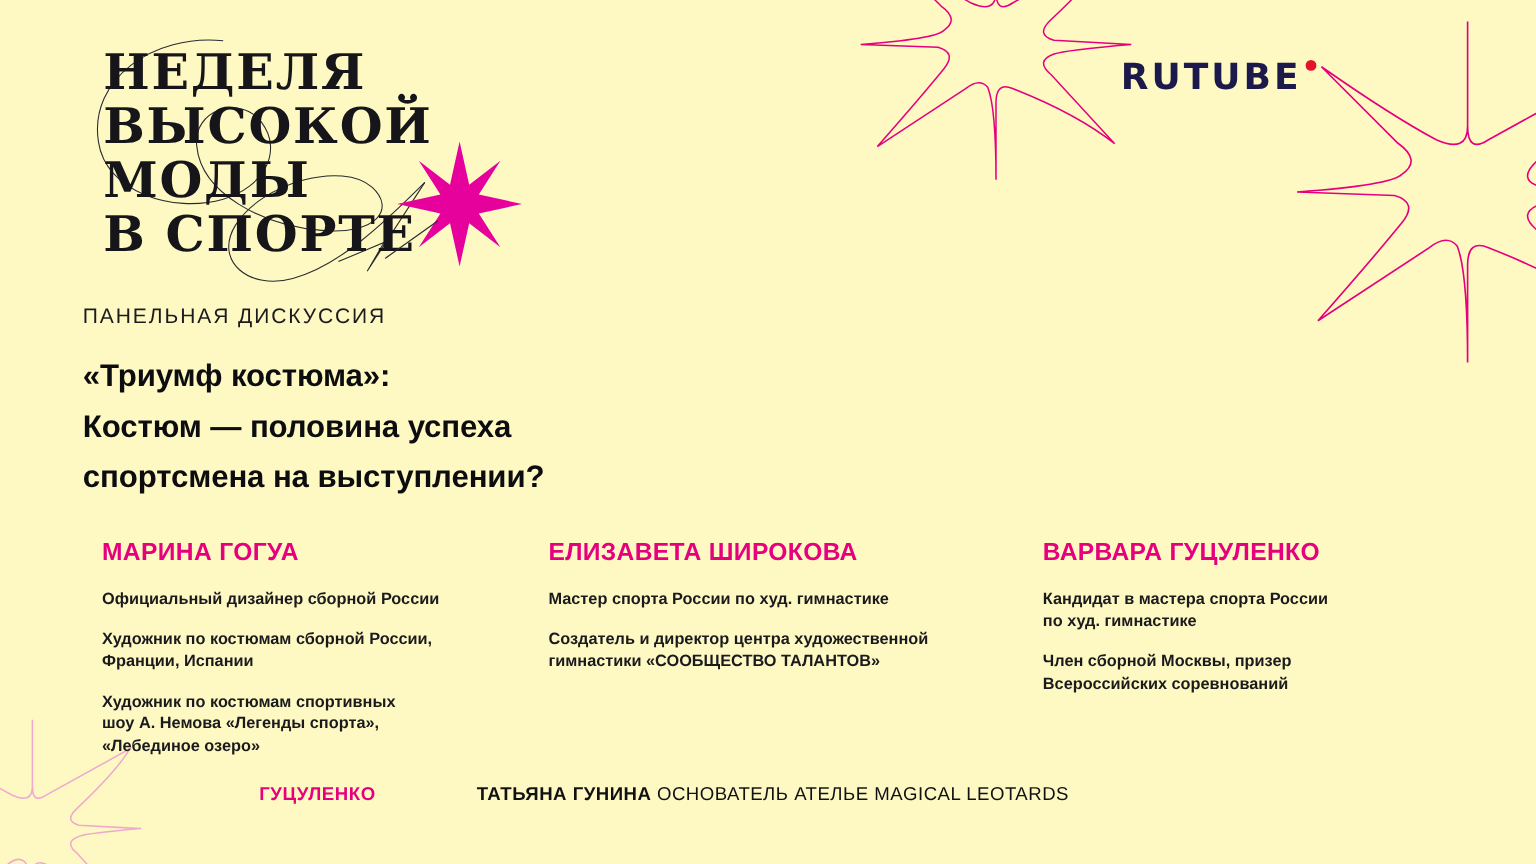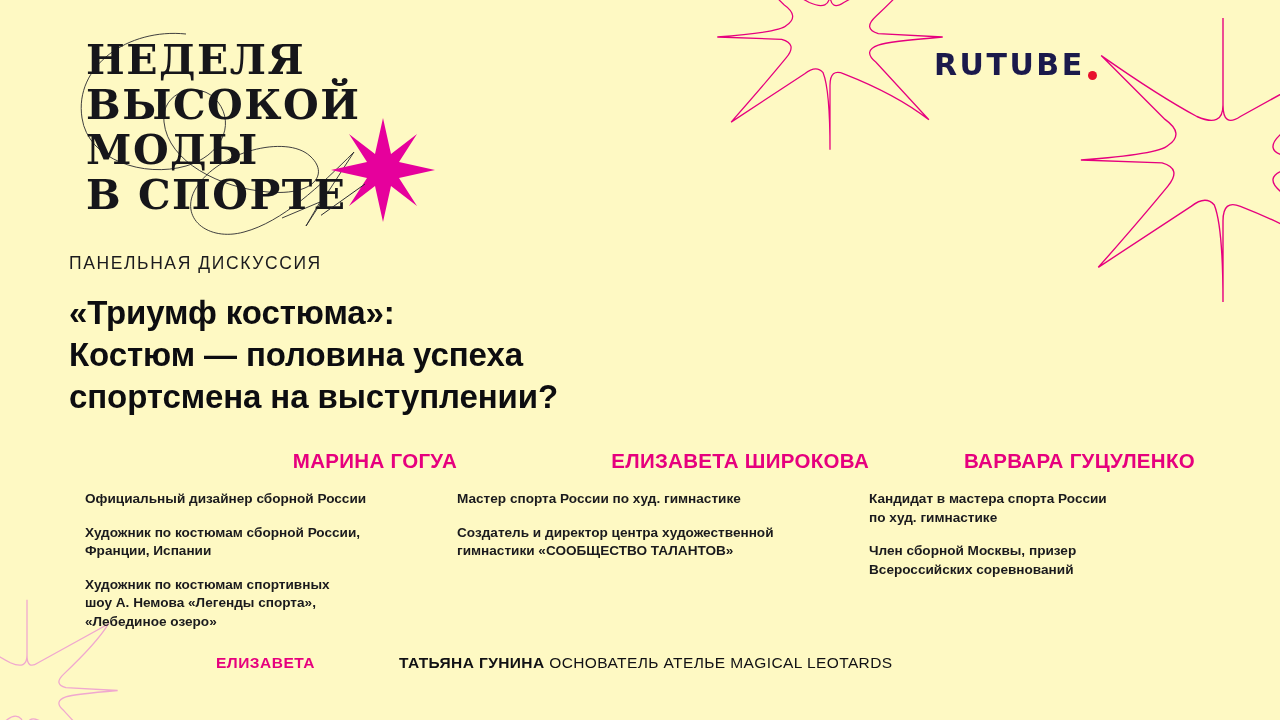--- a/index.html
+++ b/index.html
@@ -42,21 +42,21 @@
     line-height:45px;
     letter-spacing:1.5px;
     color:#16161a;
     white-space:pre-line;
   }
   #brand-sparkle { position:absolute; left:253px; top:82px; width:120px; height:120px; }
 
   
   #rutube-logo {
     position:absolute; left:934px; top:50px;
-    display:flex; align-items:flex-end;
+    display:flex; align-items:flex-start;
   }
   #rutube-wordmark {
     font-family:"DejaVu Sans", "Liberation Sans", sans-serif;
     font-weight:700;
     font-size:30px;
     letter-spacing:2.5px;
     color:#1b1a4b;
     line-height:30px;
   }
   #rutube-dot {
@@ -69,21 +69,21 @@
   #headline-block { position:absolute; left:69px; top:252px; width:780px; }
   #eyebrow-label {
     font-size:17.5px;
     font-weight:400;
     letter-spacing:1.6px;
     color:#1b1b1e;
     line-height:22px;
   }
   #headline-title {
     margin-top:18px;
-    font-size:33px;
+    font-size:26px;
     font-weight:700;
     line-height:42px;
     letter-spacing:-0.1px;
     color:#0d0d10;
     white-space:pre-line;
   }
 
   
   #speakers {
     position:absolute; left:85px; top:448px;
@@ -95,21 +95,20 @@
   .speaker:nth-child(2){ width:412px; }
   .speaker:nth-child(3){ width:326px; }
 
   .speaker-name {
     font-size:20.5px;
     font-weight:700;
     letter-spacing:0.3px;
     color:#e6007e;
     line-height:26px;
     margin-bottom:16px;
-    text-align:right;
   }
   .speaker-bio-line {
     font-size:13.6px;
     font-weight:700;
     line-height:18.5px;
     color:#1a1a1d;
     margin-bottom:15px;
     white-space:pre-line;
   }
   .speaker-bio-line:last-child { margin-bottom:0; }
@@ -229,19 +228,19 @@
       <div class="speaker-name">ВАРВАРА ГУЦУЛЕНКО</div>
       <div class="speaker-bio-line">Кандидат в мастера спорта России
 по худ. гимнастике</div>
       <div class="speaker-bio-line">Член сборной Москвы, призер
 Всероссийских соревнований</div>
     </div>
 
   </div>
 
   <div id="moderator-row">
-    <span id="moderator-label">ЕЛИЗАВЕТА</span>
+    <span id="moderator-label">ГУЦУЛЕНКО</span>
     <span id="moderator-person">
       <span id="moderator-name">ТАТЬЯНА ГУНИНА</span><span id="moderator-role"> ОСНОВАТЕЛЬ АТЕЛЬЕ MAGICAL LEOTARDS</span>
     </span>
   </div>
 
 </div>
 
 </body></html>

